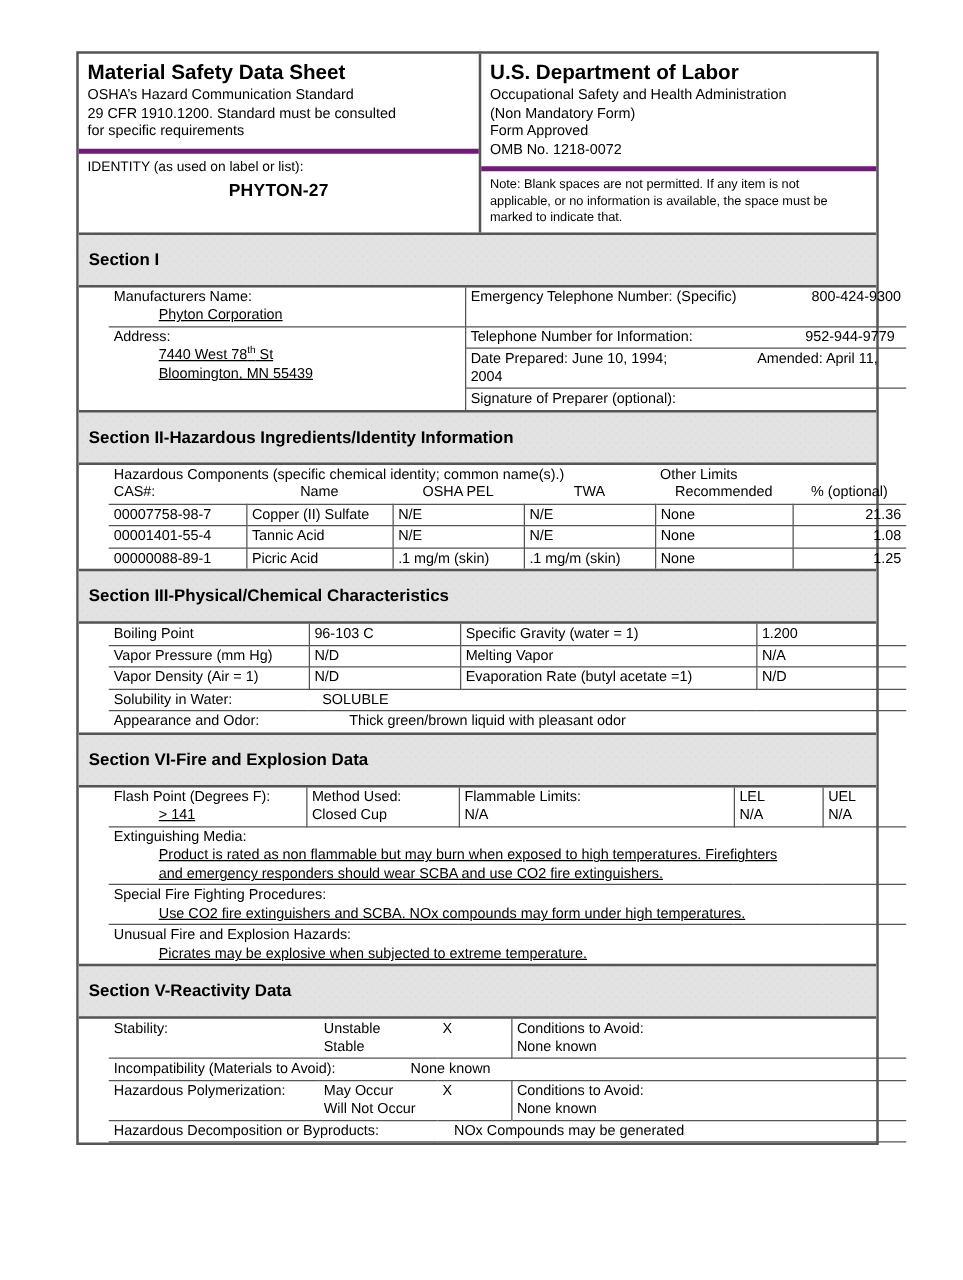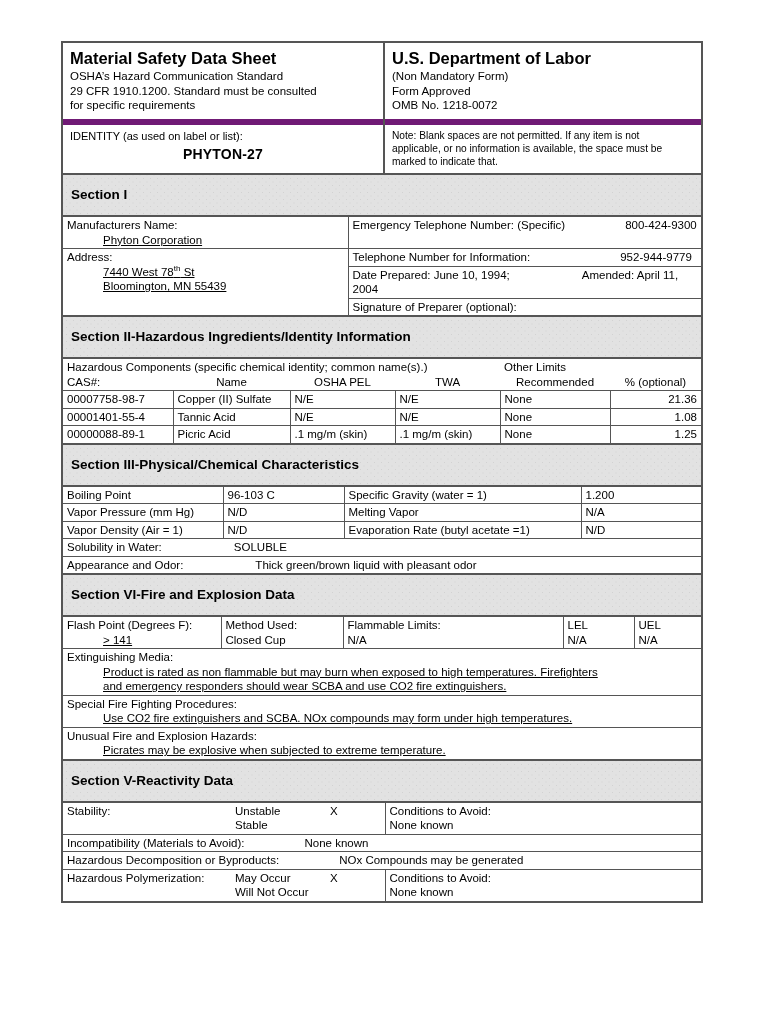--- a/index.html
+++ b/index.html
@@ -24,20 +24,21 @@
     border: 2px solid #555555;
     box-sizing: border-box;
     background: #ffffff;
   }
 
   
   table.grid {
     width: 100%;
     border-collapse: collapse;
     table-layout: fixed;
+    margin-left: 24px;
   }
   table.grid td {
     border: 1px solid #555555;
     padding: 1px 4px;
     vertical-align: top;
     font-size: 11.5px;
     line-height: 14.5px;
   }
 
   
@@ -57,21 +58,21 @@
   .hdr-title {
     font-size: 16.5px;
     font-weight: bold;
     line-height: 20px;
     margin-bottom: 1px;
   }
   .hdr-line {
     font-size: 11.5px;
     line-height: 14.6px;
   }
-  .hdr-sep { border-top: 6px solid #701a75; }
+  .hdr-sep { border-top: 4px solid #701a75; }
   .identity-block { padding: 4px 7px 8px 7px; }
   .identity-label { font-size: 11px; line-height: 14px; }
   .identity-value {
     font-size: 14px;
     font-weight: bold;
     text-align: center;
     padding-top: 3px;
     letter-spacing: .2px;
   }
   .note-block { padding: 4px 7px 5px 7px; }
@@ -112,20 +113,21 @@
         <div class="hdr-line">for specific requirements</div>
       </div>
       <div class="hdr-sep identity-block">
         <div class="identity-label">IDENTITY (as used on label or list):</div>
         <div class="identity-value">PHYTON-27</div>
       </div>
     </div>
     <div class="hdr-right">
       <div class="hdr-block">
         <div class="hdr-title">U.S. Department of Labor</div>
+        <div class="hdr-line">Occupational Safety and Health Administration</div>
         <div class="hdr-line">(Non Mandatory Form)</div>
         <div class="hdr-line">Form Approved</div>
         <div class="hdr-line">OMB No. 1218-0072</div>
       </div>
       <div class="hdr-sep note-block">
         <div>Note: Blank spaces are not permitted. If any item is not</div>
         <div>applicable, or no information is available, the space must be</div>
         <div>marked to indicate that.</div>
       </div>
     </div>
@@ -336,35 +338,35 @@
         <div>Conditions to Avoid:</div>
         <div>None known</div>
       </td>
     </tr>
     <tr>
       <td colspan="4" style="border-left:none;border-right:none">
         <span>Incompatibility (Materials to Avoid):</span><span class="sp-60"></span><span>None known</span>
       </td>
     </tr>
     <tr>
-      <td colspan="4" style="border-left:none;border-right:none">
-        <span>Hazardous Decomposition or Byproducts:</span><span class="sp-60"></span><span>NOx Compounds may be generated</span>
-      </td>
-    </tr>
-    <tr>
       <td style="border-left:none;border-right:none;border-bottom:none">Hazardous Polymerization:</td>
       <td style="border-left:none;border-right:none;border-bottom:none">
         <div>May Occur</div>
         <div style="white-space:nowrap">Will Not Occur</div>
       </td>
       <td style="border-left:none;border-bottom:none">
         <div></div>
         <div>X</div>
       </td>
       <td style="border-right:none;border-bottom:none">
         <div>Conditions to Avoid:</div>
         <div>None known</div>
       </td>
     </tr>
+    <tr>
+      <td colspan="4" style="border-left:none;border-right:none">
+        <span>Hazardous Decomposition or Byproducts:</span><span class="sp-60"></span><span>NOx Compounds may be generated</span>
+      </td>
+    </tr>
   </tbody>
     </table>
 
 </div>
 
 </body></html>

